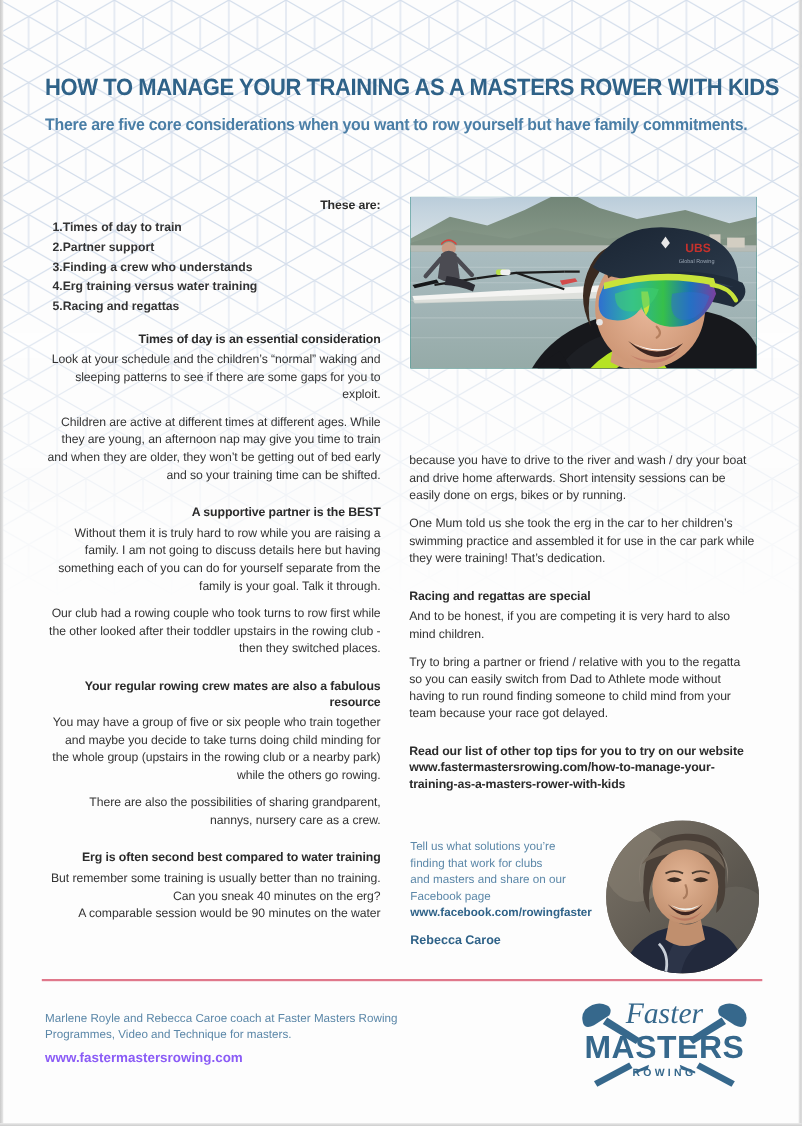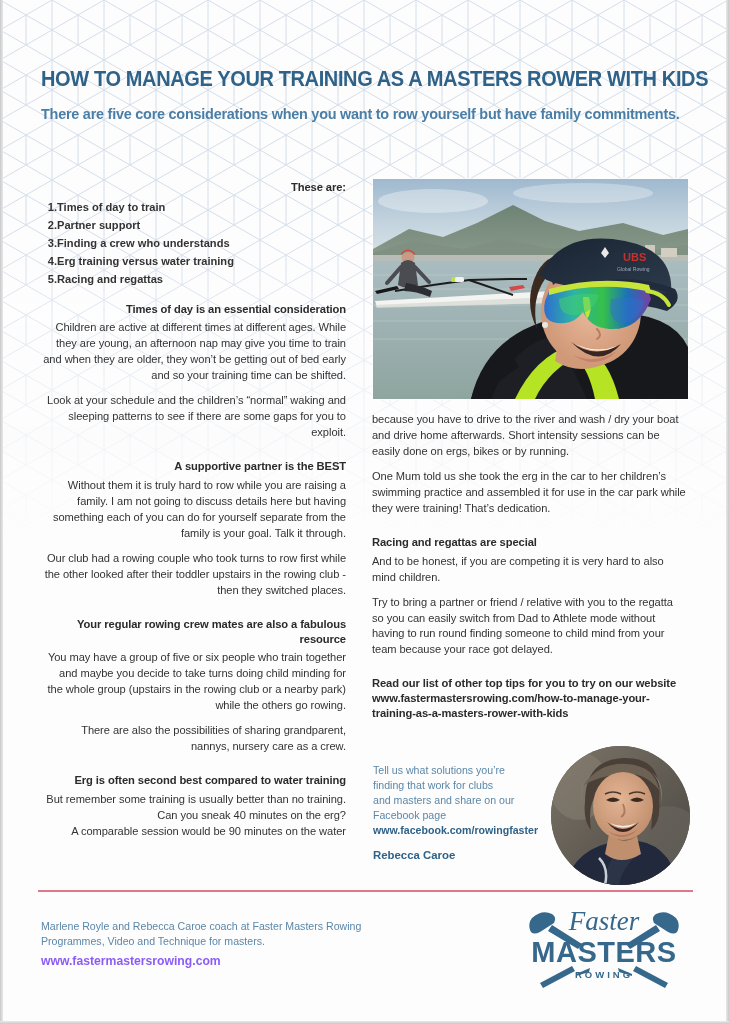--- a/index.html
+++ b/index.html
@@ -81,21 +81,21 @@
 
   ol.items{
     margin:3px 0 0 0;padding:0;list-style:none;
     font-size:11.1px;color:#333;font-weight:bold;line-height:1.62;
   }
   ol.items li{display:flex;}
   ol.items li .num{width:16px;flex:none;}
 
   
   .photo{
-    position:absolute;left:373px;top:179px;width:315px;height:220px;
+    position:absolute;left:373px;top:179px;width:315px;height:156px;
     overflow:hidden;background:#0f766e;z-index:4;
     box-shadow:0 0 0 1px rgba(255,255,255,0.6);
   }
   .photo svg{display:block;width:100%;height:100%;}
 
   
   .callout{
     position:absolute;left:373px;top:763px;width:205px;
     font-size:10.6px;line-height:1.42;color:#5b87a8;
   }
@@ -172,22 +172,22 @@
           <span>Erg training versus water training</span>
         </li>
         <li>
           <span class="num">5.</span>
           <span>Racing and regattas</span>
         </li>
       </ol>
 
       <div class="gap"></div>
       <div class="h3">Times of day is an essential consideration</div>
+      <p class="body">Look at your schedule and the children’s “normal” waking and sleeping patterns to see if there are some gaps for you to exploit.</p>
       <p class="body">Children are active at different times at different ages. While they are young, an afternoon nap may give you time to train and when they are older, they won’t be getting out of bed early and so your training time can be shifted.</p>
-      <p class="body">Look at your schedule and the children’s “normal” waking and sleeping patterns to see if there are some gaps for you to exploit.</p>
 
       <div class="gap-sm"></div>
       <div class="h3">A supportive partner is the BEST</div>
       <p class="body">Without them it is truly hard to row while you are raising a family. I am not going to discuss details here but having something each of you can do for yourself separate from the family is your goal. Talk it through.</p>
       <p class="body">Our club had a rowing couple who took turns to row first while the other looked after their toddler upstairs in the rowing club - then they switched places.</p>
 
       <div class="gap-sm"></div>
       <div class="h3">Your regular rowing crew mates are also a fabulous resource</div>
       <p class="body">You may have a group of five or six people who train together and maybe you decide to take turns doing child minding for the whole group (upstairs in the rowing club or a nearby park) while the others go rowing.</p>
       <p class="body">There are also the possibilities of sharing grandparent, nannys, nursery care as a crew.</p>

